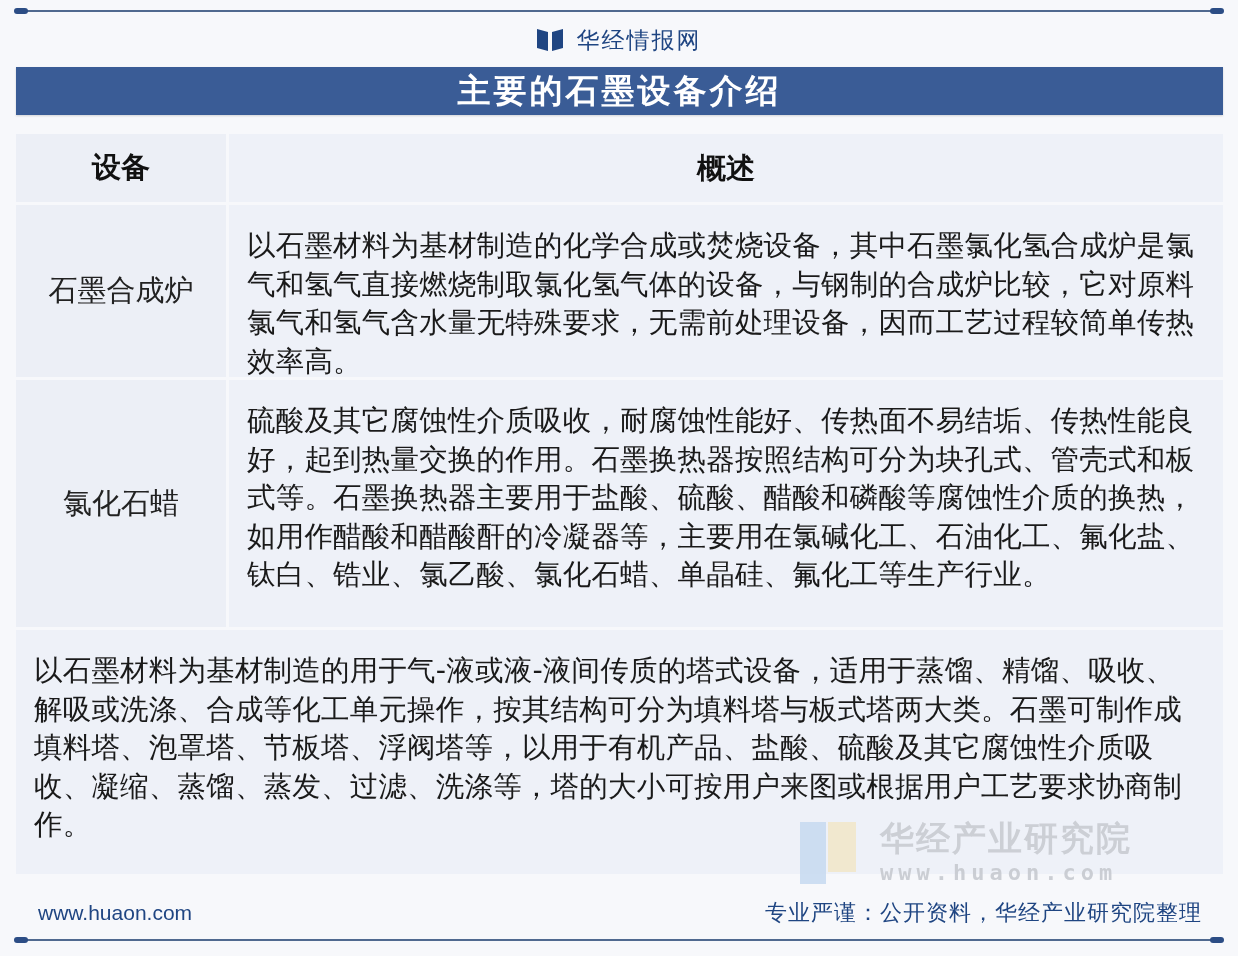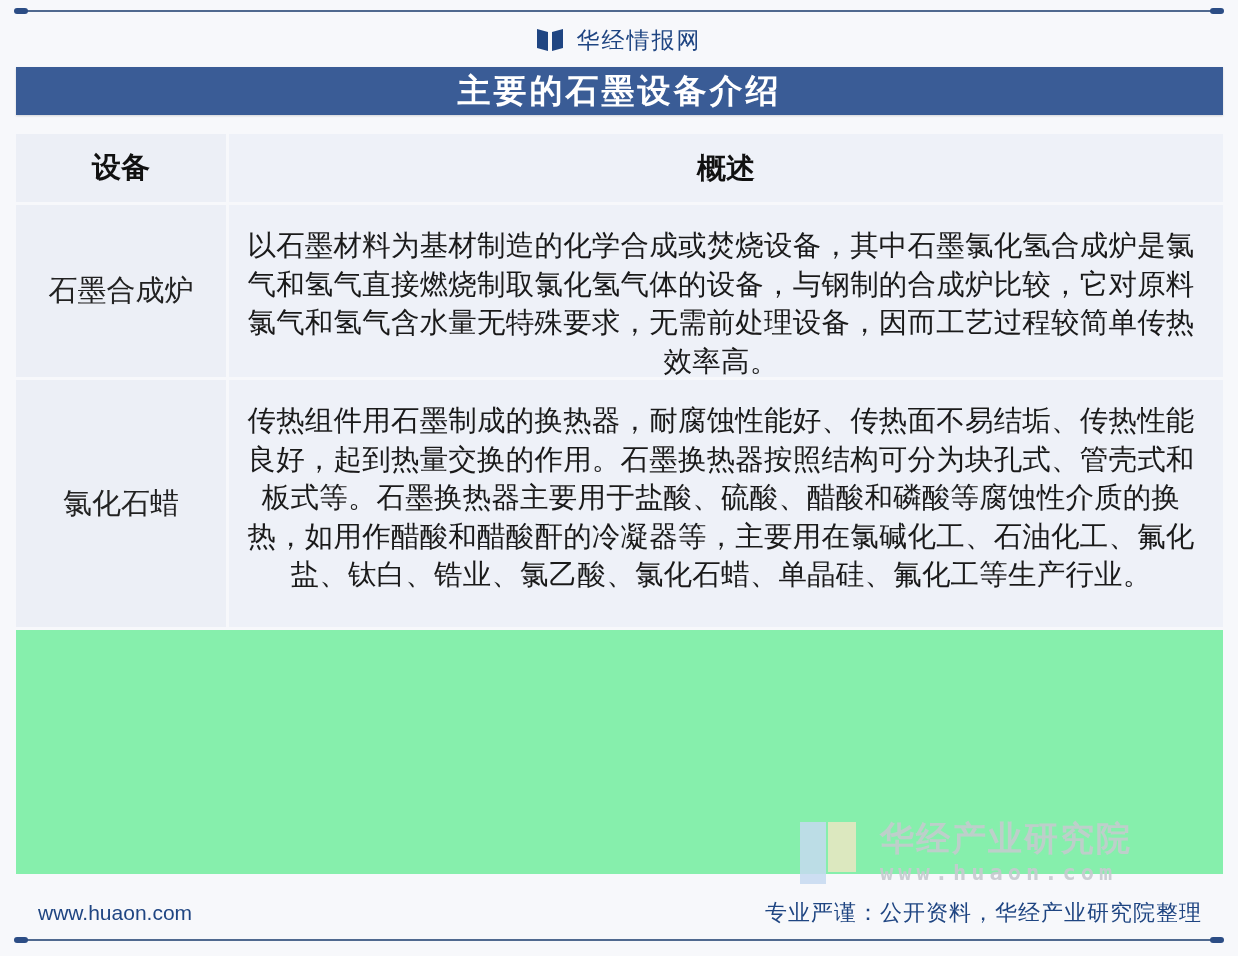--- a/index.html
+++ b/index.html
@@ -39,35 +39,34 @@
       box-shadow: 0 1px 2px rgba(0,0,0,0.15);
     }
     .title-text {
       color: #ffffff; font-size: 33px; font-weight: bold;
       font-family: "DejaVu Serif", "Liberation Serif", serif;
       letter-spacing: 3px;
     }
 
     .table {
       position: absolute; top: 134px; left: 16px; width: 1207px;
-      background: #86efac;
+      background: #bef264;
     }
     .row { display: flex; border-bottom: 3px solid #f7f8fb; }
     .cell-device {
       width: 210px; flex: none;
       display: flex; align-items: center; justify-content: center;
       font-size: 29px; color: #222;
       border-right: 3px solid #f7f8fb;
       background: #eceff6;
     }
     .cell-desc {
       flex: 1; padding: 0 20px 0 230px - 210px;
       font-size: 28.5px; line-height: 38.5px; color: #1a1a1a;
       background: #eef1f8;
-      text-align: center;
     }
     .row.header-row .cell-device,
     .row.header-row .cell-desc {
       font-weight: bold; font-size: 29px; color: #111;
       display: flex; align-items: center; justify-content: center;
       height: 68px; padding: 0;
     }
     .row.header-row { height: 68px; }
     .row.data-row .cell-desc {
       padding: 22px 28px 10px 18px;
@@ -126,23 +125,24 @@
   <div class="row header-row">
     <div class="cell-device">设备</div>
     <div class="cell-desc">概述</div>
   </div>
   <div class="row data-row r1">
     <div class="cell-device">石墨合成炉</div>
     <div class="cell-desc">以石墨材料为基材制造的化学合成或焚烧设备，其中石墨氯化氢合成炉是氯气和氢气直接燃烧制取氯化氢气体的设备，与钢制的合成炉比较，它对原料氯气和氢气含水量无特殊要求，无需前处理设备，因而工艺过程较简单传热效率高。</div>
   </div>
   <div class="row data-row r2">
     <div class="cell-device">氯化石蜡</div>
-    <div class="cell-desc">传热组件用石墨制成的换热器，耐腐蚀性能好、传热面不易结垢、传热性能良好，起到热量交换的作用。石墨换热器按照结构可分为块孔式、管壳式和板式等。石墨换热器主要用于盐酸、硫酸、醋酸和磷酸等腐蚀性介质的换热，如用作醋酸和醋酸酐的冷凝器等，主要用在氯碱化工、石油化工、氟化盐、钛白、锆业、氯乙酸、氯化石蜡、单晶硅、氟化工等生产行业。</div>
+    <div class="cell-desc">硫酸及其它腐蚀性介质吸收，耐腐蚀性能好、传热面不易结垢、传热性能良好，起到热量交换的作用。石墨换热器按照结构可分为块孔式、管壳式和板式等。石墨换热器主要用于盐酸、硫酸、醋酸和磷酸等腐蚀性介质的换热，如用作醋酸和醋酸酐的冷凝器等，主要用在氯碱化工、石油化工、氟化盐、钛白、锆业、氯乙酸、氯化石蜡、单晶硅、氟化工等生产行业。</div>
   </div>
   <div class="row data-row r3">
+    <div class="cell-desc">以石墨材料为基材制造的用于气-液或液-液间传质的塔式设备，适用于蒸馏、精馏、吸收、解吸或洗涤、合成等化工单元操作，按其结构可分为填料塔与板式塔两大类。石墨可制作成填料塔、泡罩塔、节板塔、浮阀塔等，以用于有机产品、盐酸、硫酸及其它腐蚀性介质吸收、凝缩、蒸馏、蒸发、过滤、洗涤等，塔的大小可按用户来图或根据用户工艺要求协商制作。</div>
   </div>
 </div>
 
 <div class="watermark">
   <div class="wm-bar1"></div>
   <div class="wm-bar2"></div>
   <div class="wm-cn">华经产业研究院</div>
   <div class="wm-url">www.huaon.com</div>
 </div>
 

